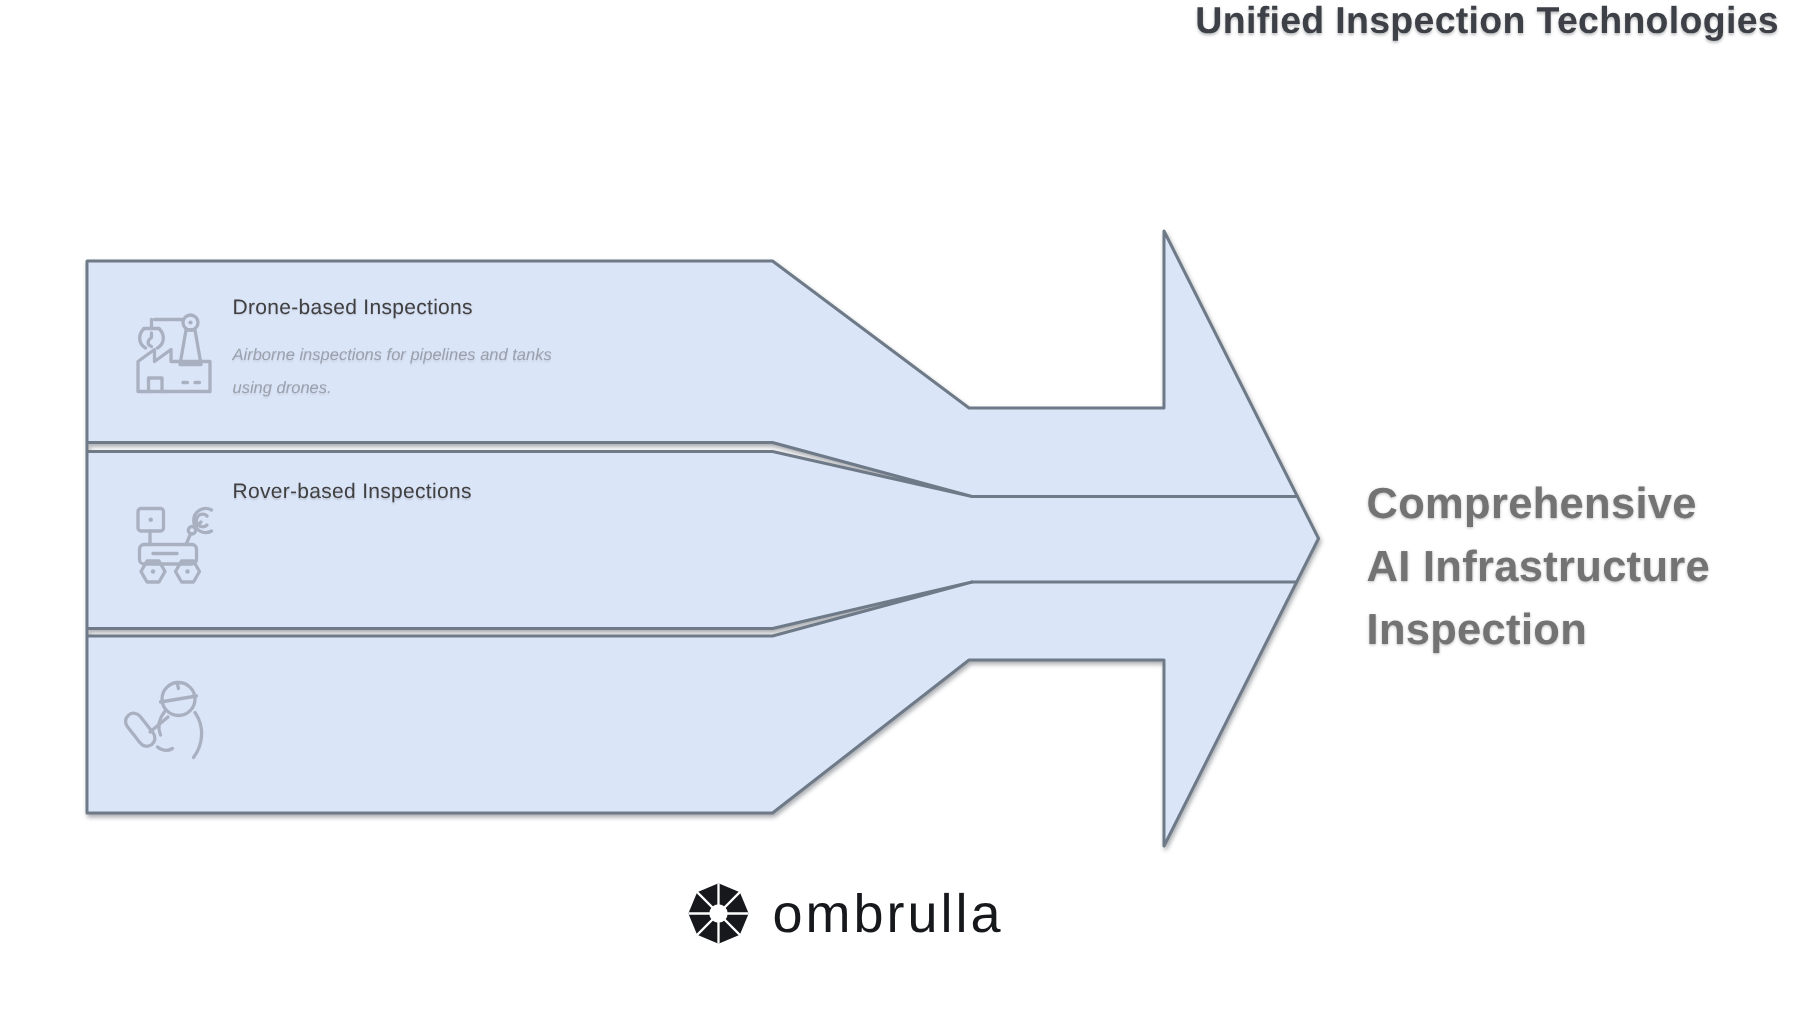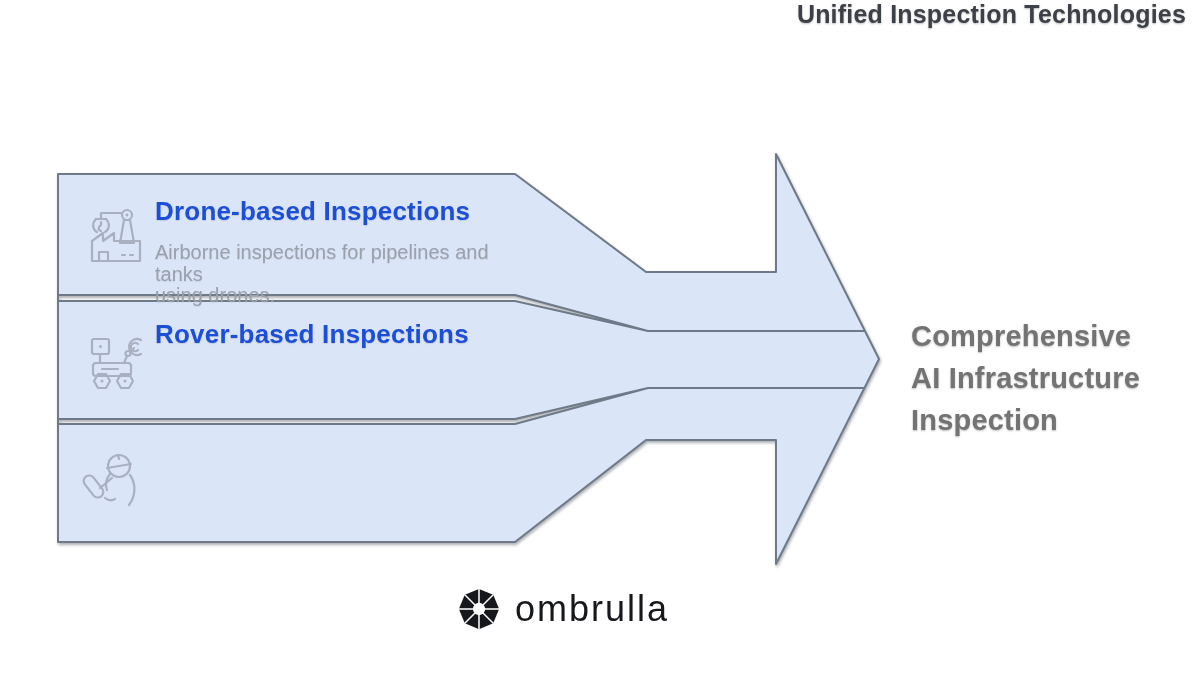--- a/index.html
+++ b/index.html
@@ -17,26 +17,27 @@
   
   .title{
     position:absolute;left:0;top:61;width:1186px;text-align:right;
     font-size:25px;font-weight:bold;color:#3d4147;letter-spacing:.2px;
     text-shadow:0 1px 2px rgba(60,64,70,.35);
   }
   
   .btxt{position:absolute;left:155px;width:380px;}
   .btxt-1{top:196px;} .btxt-2{top:319px;} .btxt-3{top:444px;}
   .bhead{
-    font-size:26px;font-weight:bold;color:#1d4ed8;margin:0 0 15px 0;
+    font-size:14px;font-weight:normal;color:#404040;margin:0 0 15px 0;
     letter-spacing:.2px;text-shadow:0 1px 1px rgba(120,125,135,.25);
   }
   .bdesc{
-    font-size:20px;line-height:21.5px;color:#9aa1ac;
+    font-size:11px;line-height:21.5px;color:#9aa1ac;
     text-shadow:0 1px 1px rgba(130,136,146,.2);
+    font-style:italic;
   }
   
   .bicon{position:absolute;}
   .bicon svg{display:block;}
   .icn{stroke:#a9b1c1;stroke-width:2.2;fill:none;stroke-linecap:round;stroke-linejoin:round;}
   .icn-dot{fill:#a9b1c1;stroke:none;}
   .bicon-1{left:84px;top:203px;}
   .bicon-2{left:80px;top:327px;}
   .bicon-3{left:78px;top:446px;}
   

